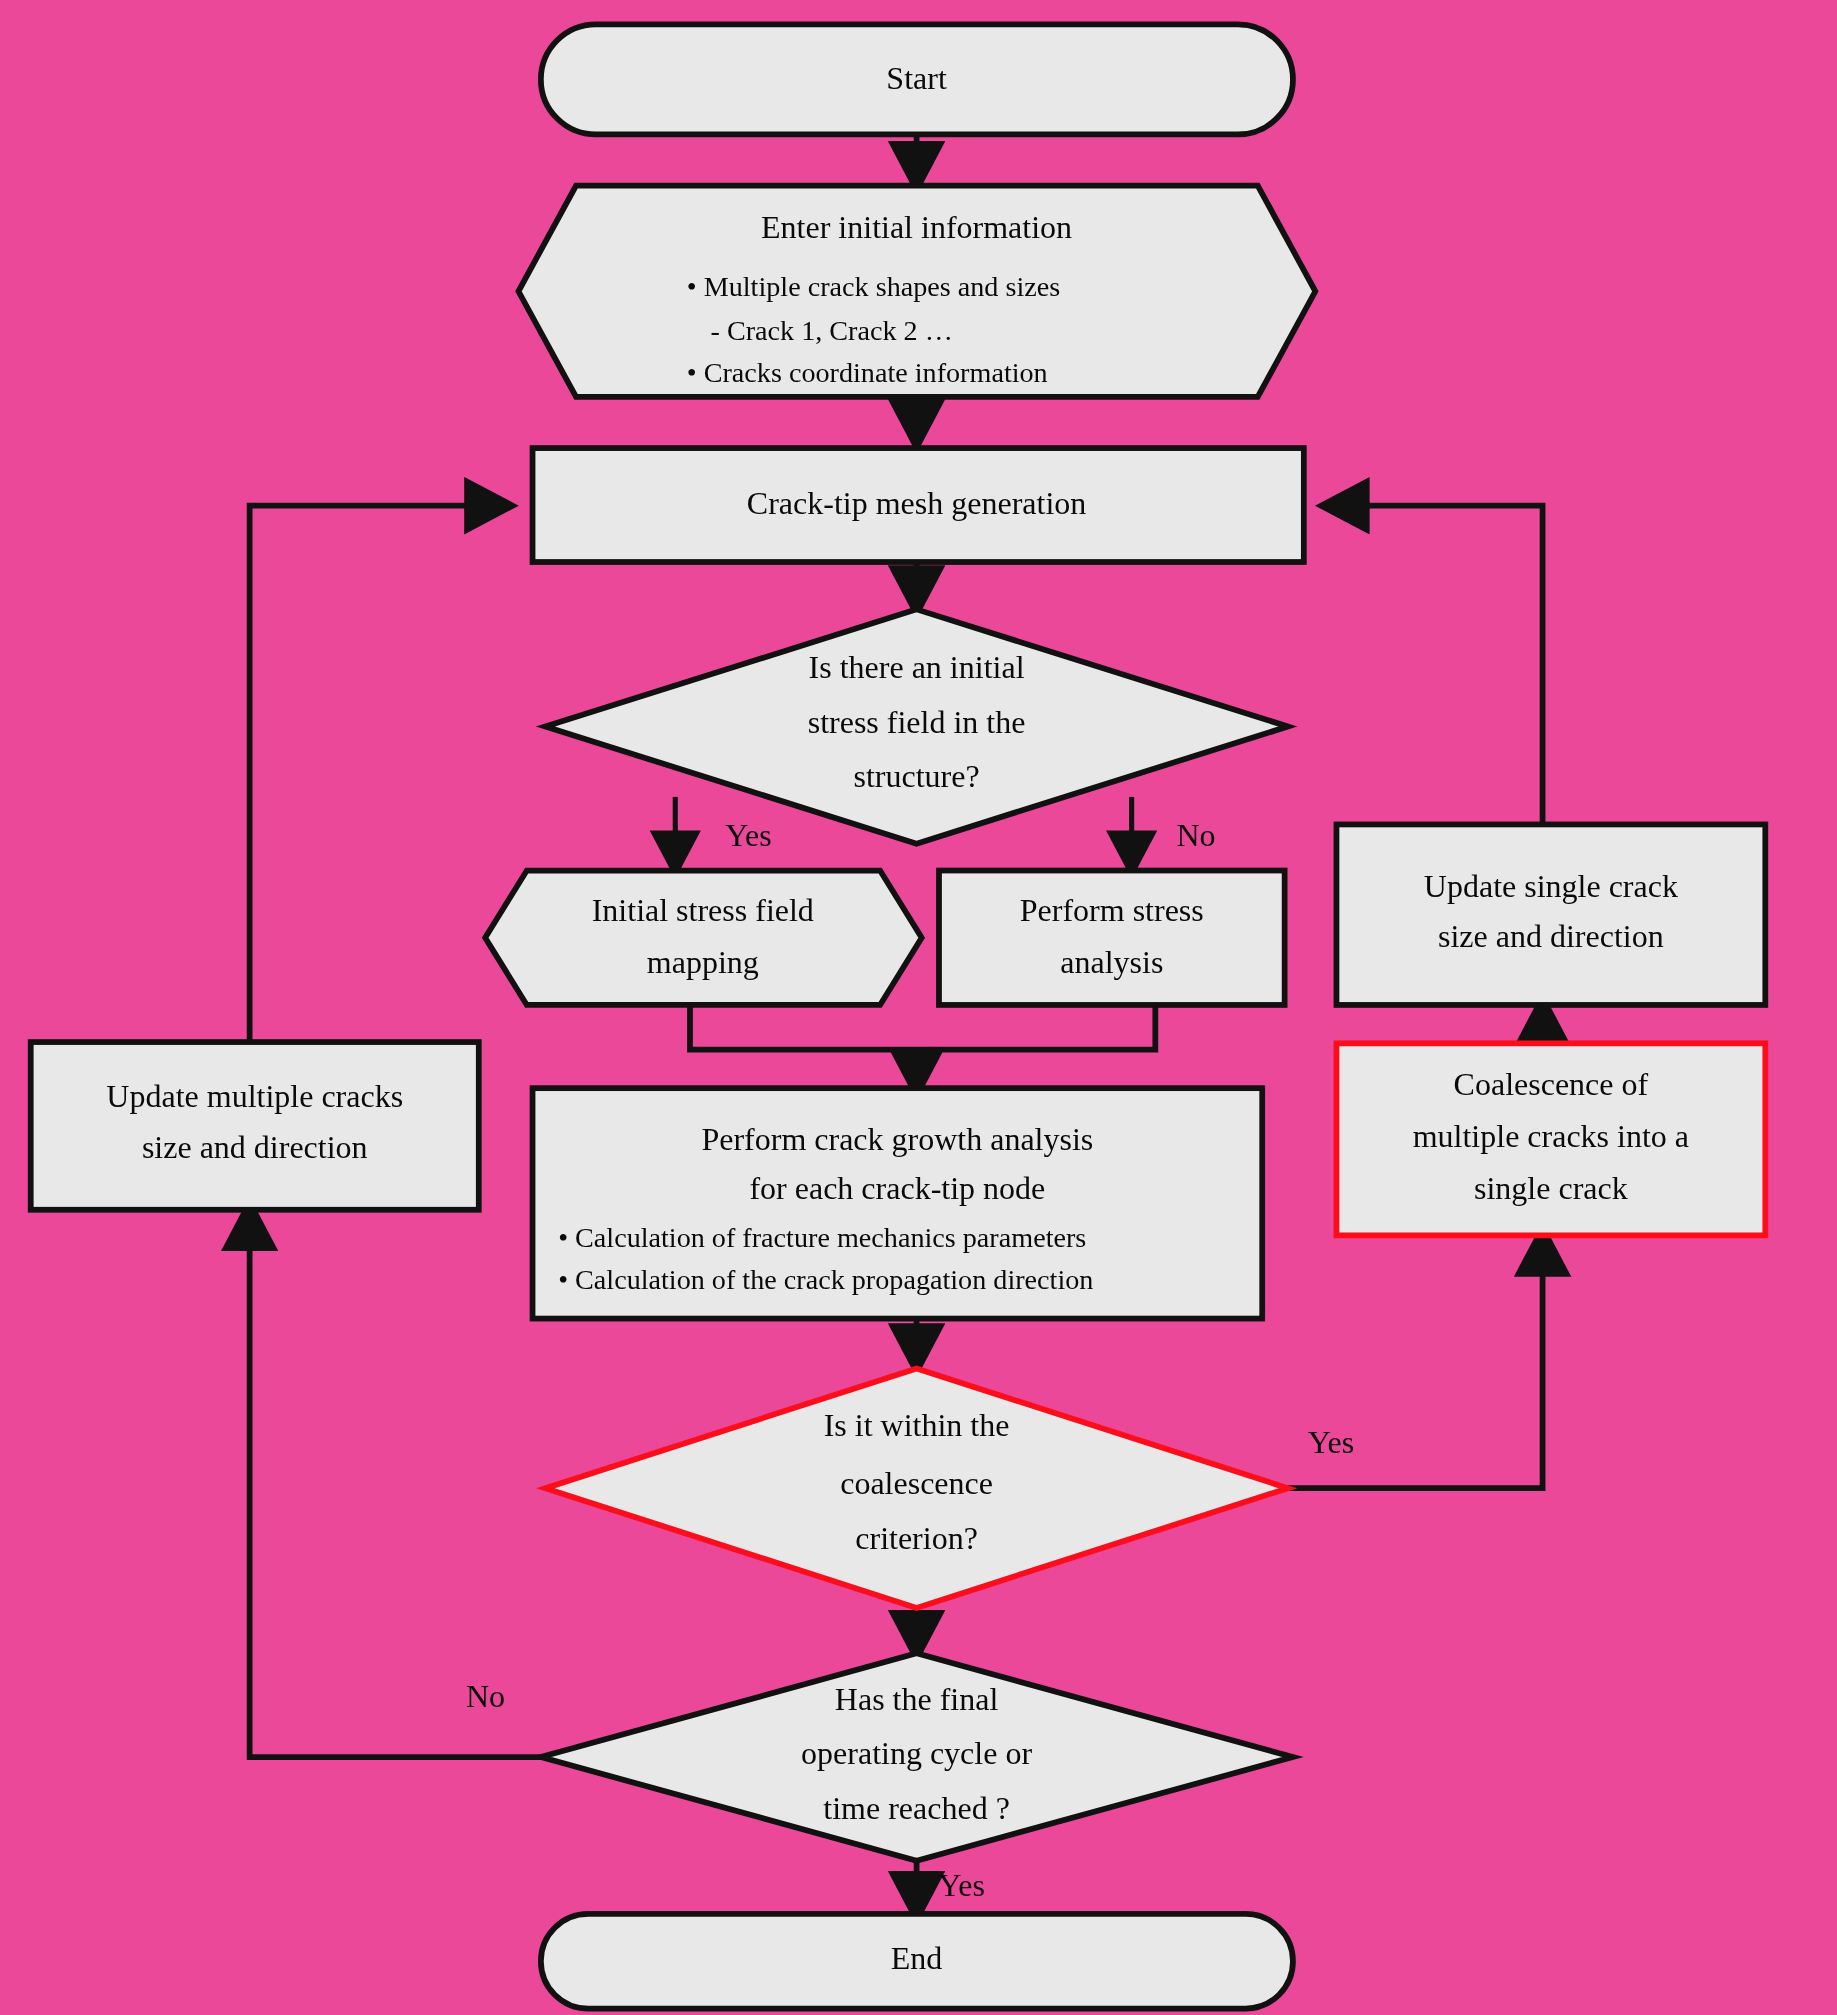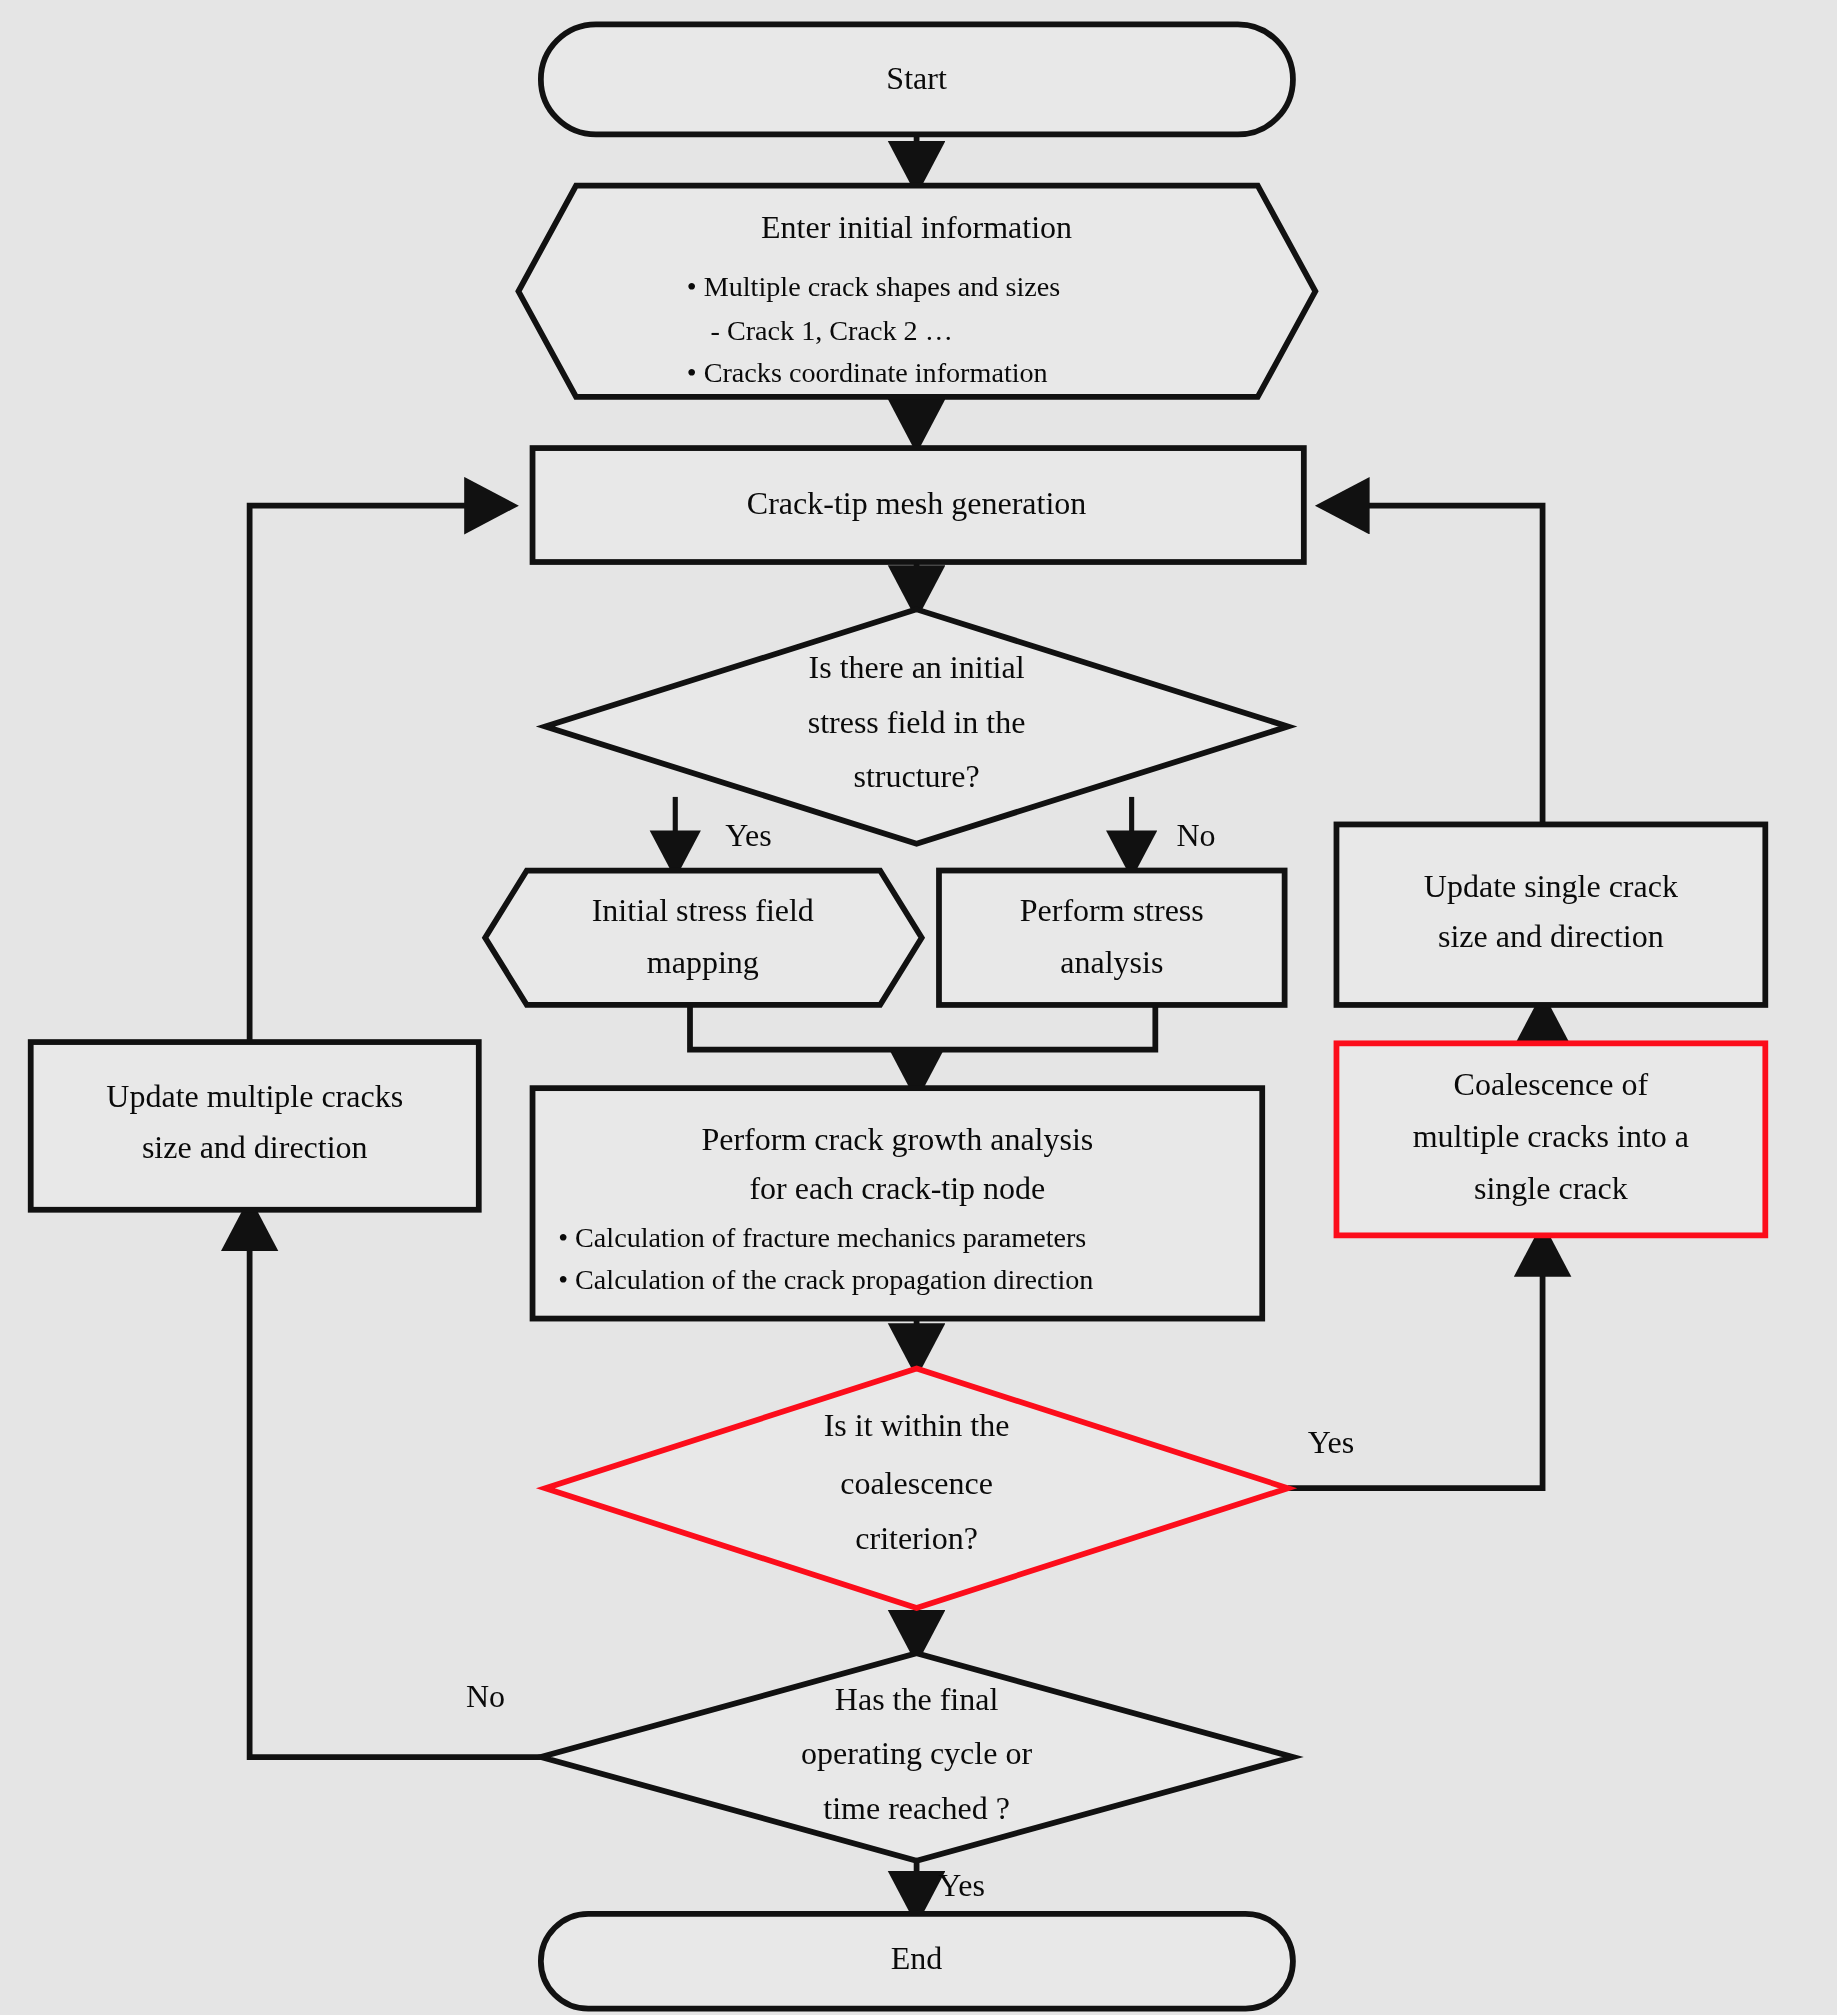--- a/index.html
+++ b/index.html
@@ -4,21 +4,21 @@
 <style>
   html, body {
     margin: 0;
     padding: 0;
     background: #ffffff;
   }
   #chart-root {
     position: relative;
     width: 1837px;
     height: 2015px;
-    background: #e5e5e5;
+    background: #ec4899;
     font-family: "Liberation Serif", "DejaVu Serif", serif;
   }
   svg.flow {
     display: block;
     width: 1837px;
     height: 2015px;
   }
   .shape-fill { fill: #e8e8e8; }
   .stroke-dark { stroke: #111111; }
   .stroke-red { stroke: #fc0d1b; }

